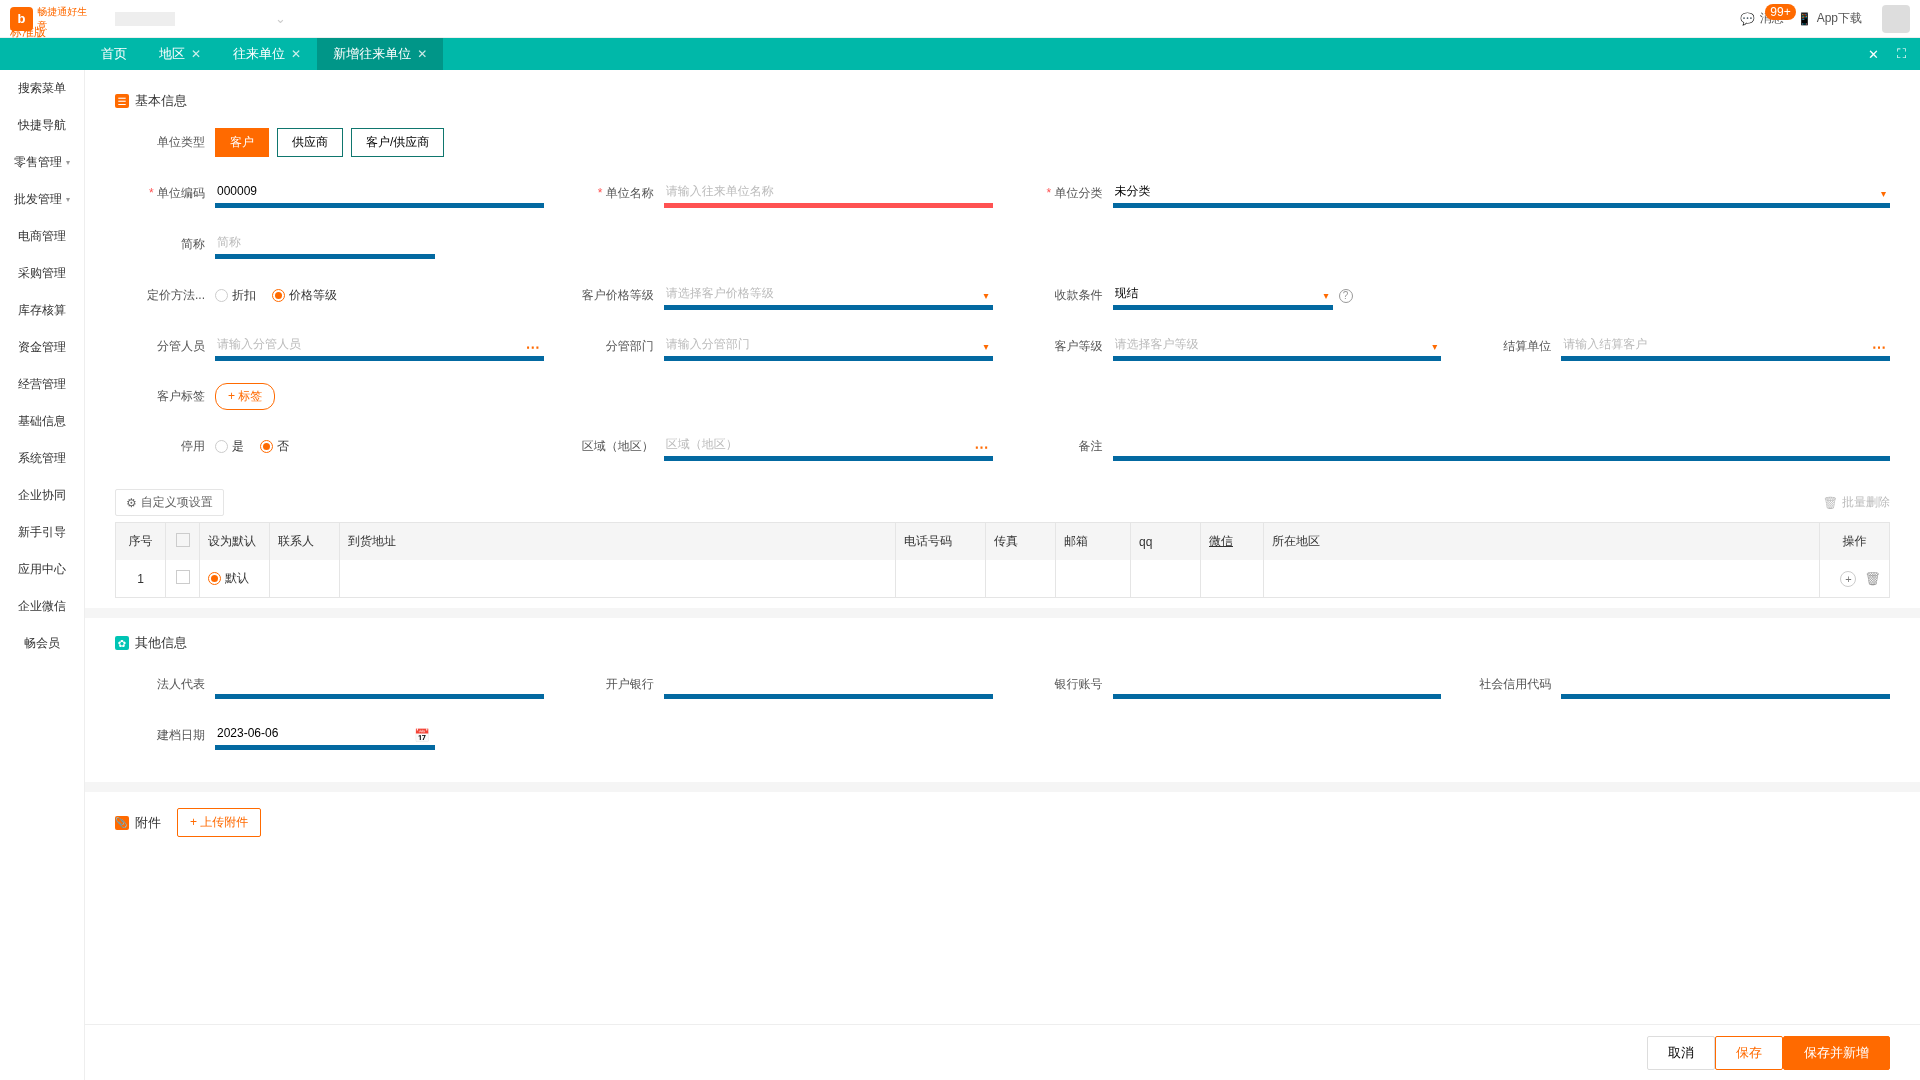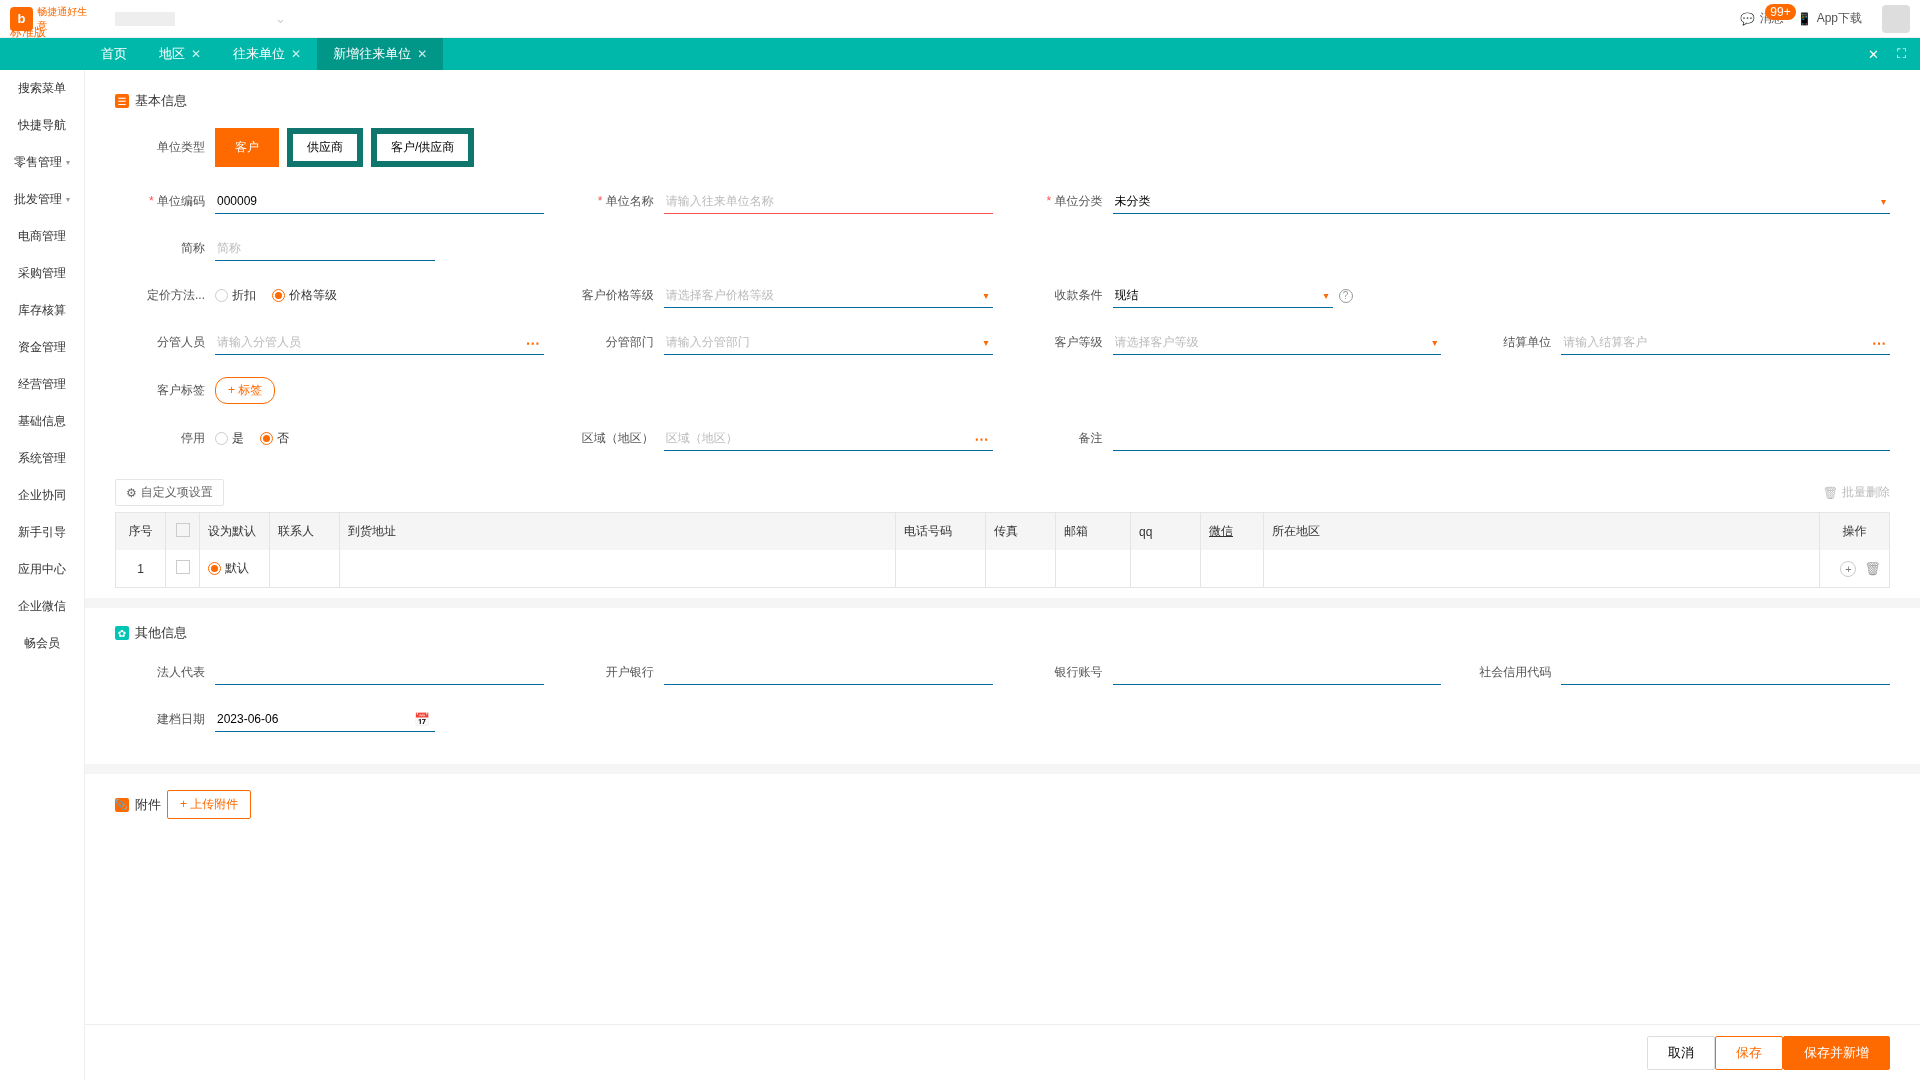--- a/index.html
+++ b/index.html
@@ -40,30 +40,30 @@
     .sec-orange { background: #ff6a00; }
     .sec-teal { background: #00c4b4; }
     
     .form-grid { display: grid; grid-template-columns: repeat(4, 1fr); gap: 0 20px; }
     .form-row { display: flex; align-items: center; margin-bottom: 22px; }
     .form-row.span2 { grid-column: span 2; }
     .form-row.span4 { grid-column: span 4; }
     .fl { width: 100px; text-align: right; padding-right: 10px; font-size: 12px; color: #555; flex-shrink: 0; }
     .req::before { content: "* "; color: #ff5252; }
     .fc { flex: 1; }
-    .input { width: 100%; border: none; border-bottom: 1px solid #0369a1; padding: 5px 2px; font-size: 12px; outline: none; background: transparent; }
+    .input { width: 100%; border: none; border-bottom: 5px solid #0369a1; padding: 5px 2px; font-size: 12px; outline: none; background: transparent; }
     .input.error { border-bottom-color: #ff5252; }
     .input::placeholder { color: #bbb; }
     .select-wrap { position: relative; display: flex; align-items: center; }
     .select-wrap .chev-down { position: absolute; right: 4px; color: #ff6a00; font-size: 10px; pointer-events: none; }
     .ellipsis-icon { position: absolute; right: 4px; color: #ff6a00; font-size: 14px; font-weight: bold; pointer-events: none; }
     .help-icon { margin-left: 6px; width:14px; height:14px; border:1px solid #999; border-radius:50%; display:inline-flex; align-items:center; justify-content:center; font-size:10px; color:#999; }
     
     .btn-group { display: flex; gap: 0; }
-    .btn-seg { padding: 5px 14px; border: 6px solid #0f766e; font-size: 12px; cursor: pointer; background: #fff; }
+    .btn-seg { padding: 5px 14px; border: 1px solid #0f766e; font-size: 12px; cursor: pointer; background: #fff; }
     .btn-seg:not(:first-child) { margin-left: 8px; }
     .btn-seg.active { background: #ff6a00; color: #fff; border-color: #ff6a00; }
     
     .radio-group { display: flex; gap: 16px; align-items: center; }
     .radio { display: flex; align-items: center; gap: 4px; cursor: pointer; font-size: 12px; }
     .radio-dot { width: 13px; height: 13px; border: 1px solid #ccc; border-radius: 50%; display: inline-flex; align-items: center; justify-content: center; }
     .radio-dot.checked { border-color: #ff6a00; }
     .radio-dot.checked::after { content: ""; width: 7px; height: 7px; background: #ff6a00; border-radius: 50%; }
     
     .tag-btn { border: 1px solid #ff6a00; color: #ff6a00; padding: 4px 12px; border-radius: 12px; font-size: 12px; background: #fff; cursor: pointer; }
@@ -417,21 +417,21 @@
             <span class="cal-icon">📅</span>
           </div>
         </div>
       </div>
 
       <div class="section-spacer"></div>
 
       <div class="section-title" style="margin-bottom:10px;">
         <span class="sec-icon sec-orange">📎</span>
         <span>附件</span>
-        <button class="upload-btn" style="">+ 上传附件</button>
+        <button class="upload-btn" style="margin-left:10px;">+ 上传附件</button>
       </div>
 
     </div>
   </div>
 </div>
 
 <div class="footer">
   <button class="btn">取消</button>
   <button class="btn btn-outline-orange">保存</button>
   <button class="btn btn-orange">保存并新增</button>

